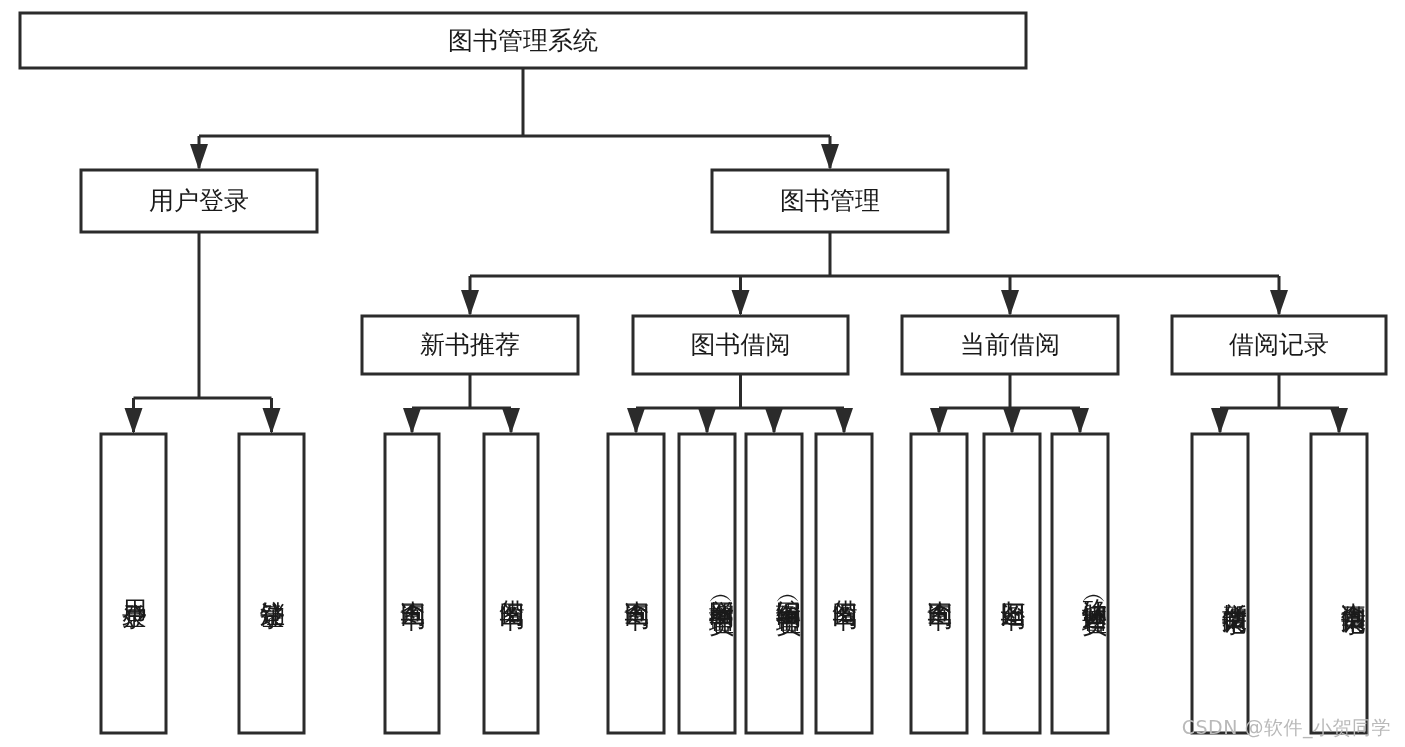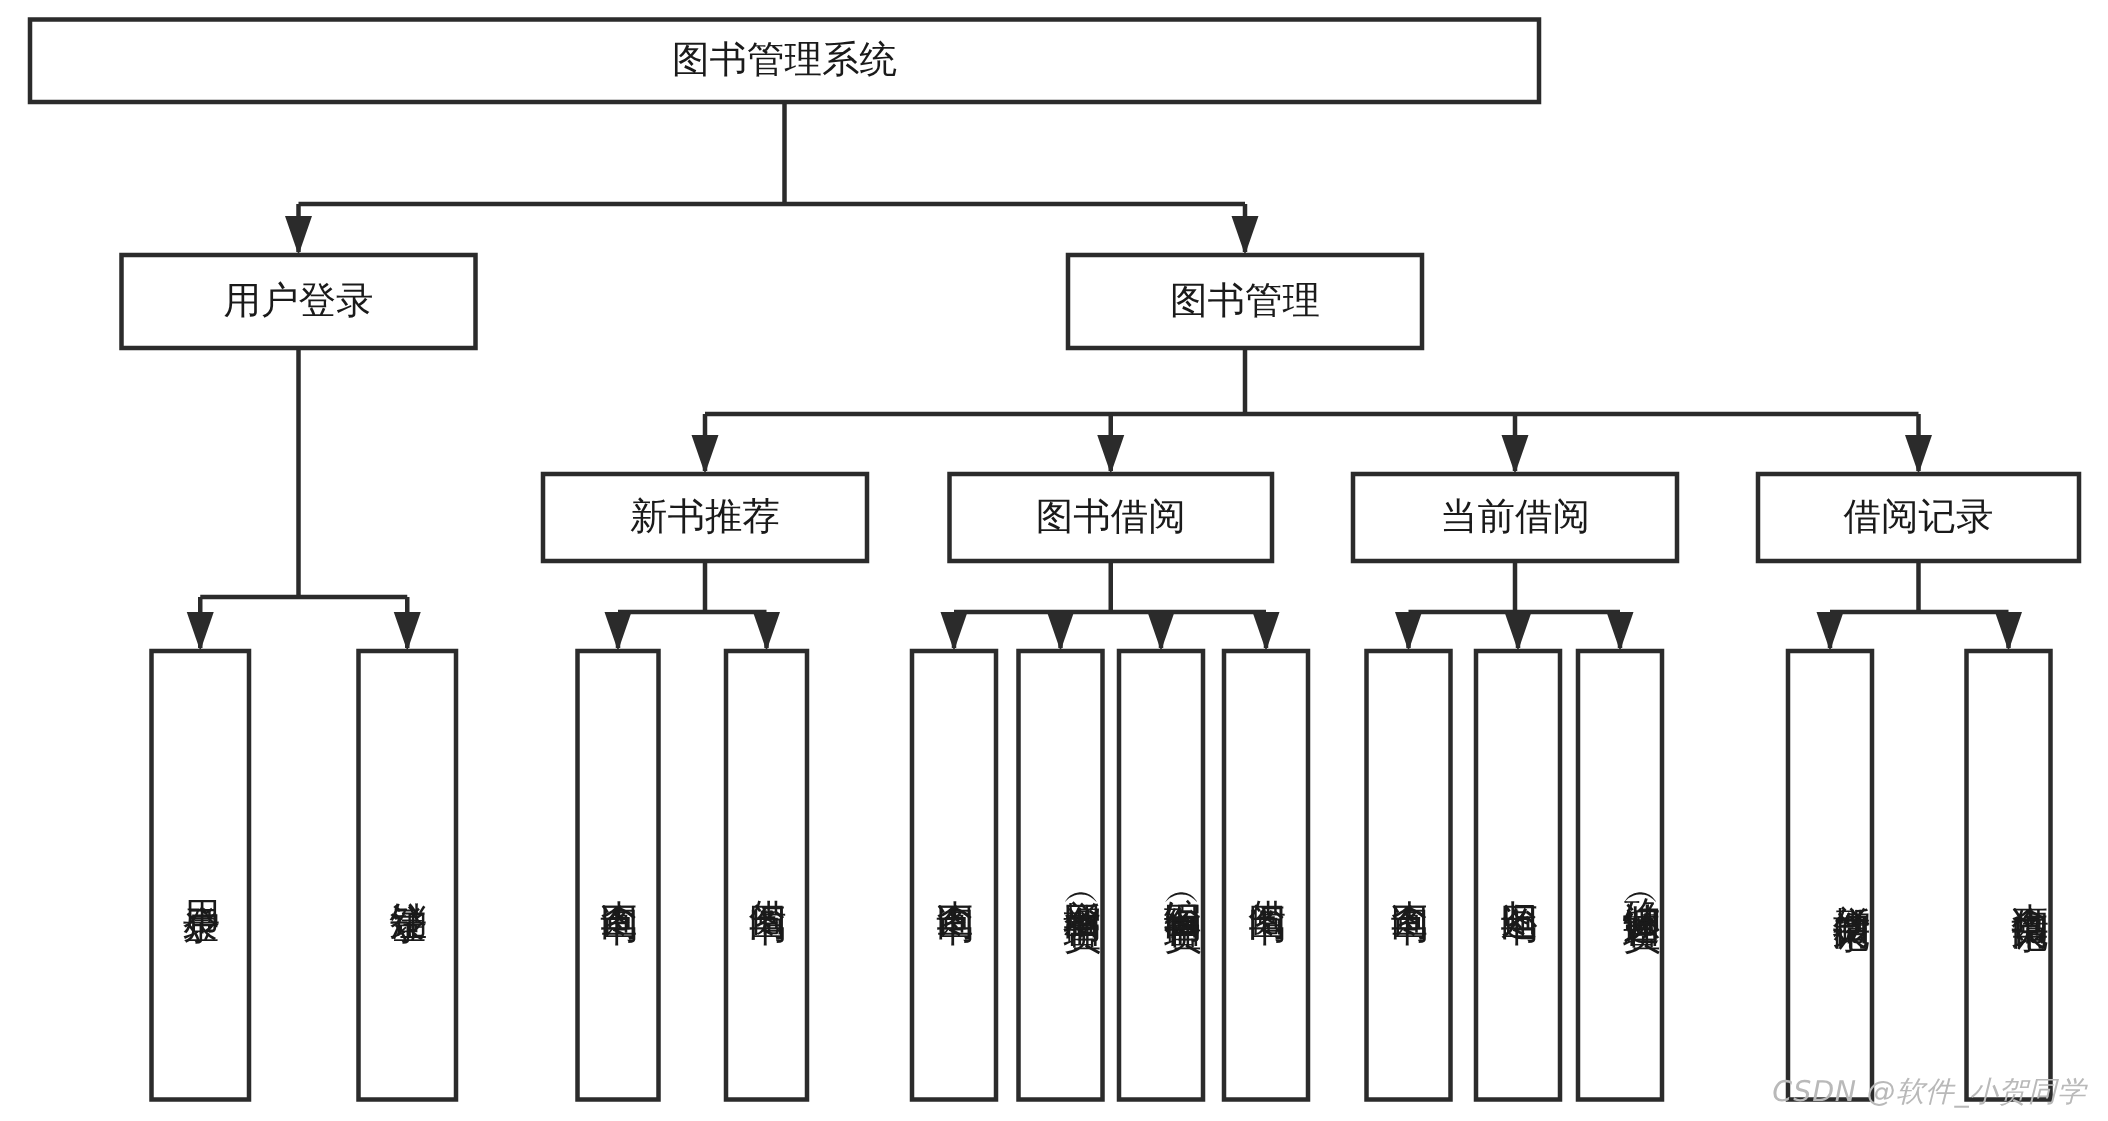--- a/index.html
+++ b/index.html
@@ -68,21 +68,20 @@
   }
   #watermark {
     position: absolute;
     right: 14px;
     bottom: 6px;
     font-family: "DejaVu Sans", "Liberation Sans", sans-serif;
     font-size: 19px;
     color: #b9b9b9;
     letter-spacing: 0.5px;
     white-space: nowrap;
-    font-style: italic;
   }
 </style>
 </head>
 <body>
 
 <div id="diagram-root">
 
   <svg id="tree-svg" viewBox="0 0 1405 747">
     <g id="connectors-layer">
         <path d="M 523 68 L 523 136" class="connector"></path>

